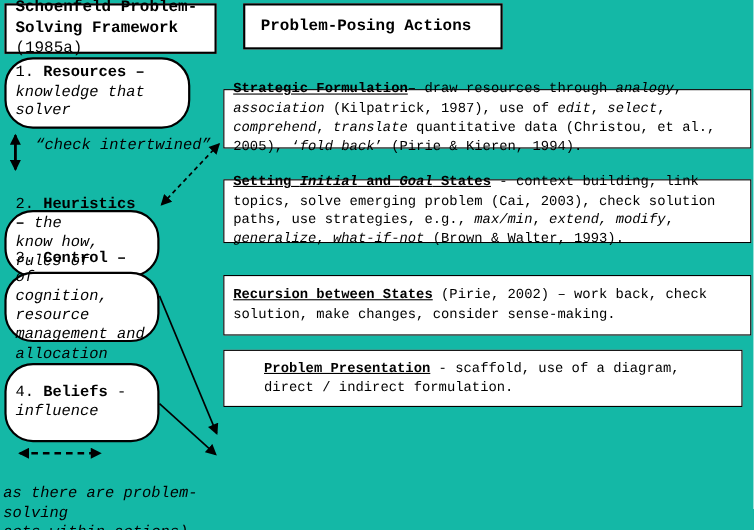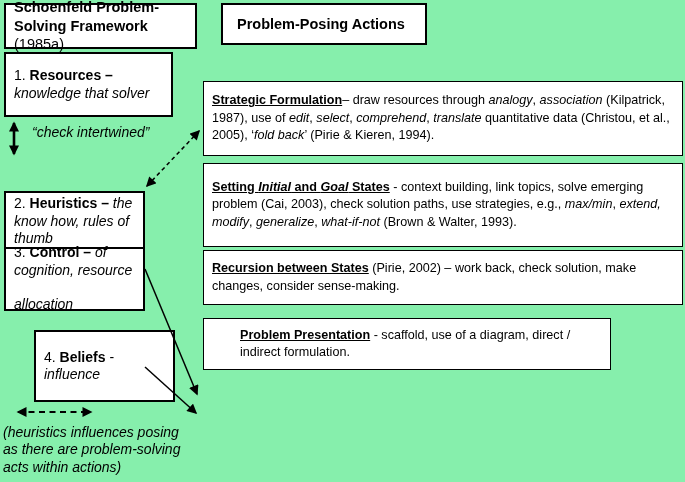--- a/index.html
+++ b/index.html
@@ -1,36 +1,36 @@
 <!DOCTYPE html>
 <html><head>
 <meta charset="utf-8">
 <style>
   html,body{margin:0;padding:0;background:#ffffff;}
   .canvas{
-    position:relative;width:685px;height:482px;background:#86efac;
-    font-family:Liberation Sans, sans-serif;color:#000000;overflow:hidden;
+    position:relative;width:685px;height:482px;background:#14b8a6;
+    font-family:Liberation Mono, monospace;color:#000000;overflow:hidden;
   }
   .box{
     position:absolute;background:#ffffff;border:2px solid #000000;box-sizing:border-box;
     display:flex;flex-direction:column;justify-content:center;
   }
   .thin{border-width:1.5px;}
-  .fw-box{font-size:14px;line-height:1.24;padding:3px 8px;}
+  .fw-box{font-size:14px;line-height:1.24;padding:3px 8px;border-radius:26px;}
   .pp-box{font-size:12.6px;line-height:1.38;padding:3px 8px;}
   .hdr-left{left:4px;top:3px;width:193px;height:46px;font-size:14.5px;line-height:1.3;padding:2px 8px;}
-  .hdr-right{left:221px;top:3px;width:206px;height:42px;font-size:14.5px;padding-left:14px;}
+  .hdr-right{left:221px;top:3px;width:236px;height:42px;font-size:14.5px;padding-left:14px;}
   .box-resources{left:4px;top:52px;width:169px;height:65px;}
   .box-heuristics{left:4px;top:159px;width:141px;height:61px;margin-top:32px;}
   .box-control{left:4px;top:231px;width:141px;height:64px;margin-top:16px;}
-  .box-beliefs{left:4px;top:330px;width:141px;height:72px;margin-left:30px;}
-  .pp1{left:203px;top:81px;width:480px;height:75px;}
-  .pp2{left:203px;top:163px;width:480px;height:84px;}
+  .box-beliefs{left:4px;top:330px;width:141px;height:72px;}
+  .pp1{left:203px;top:81px;width:480px;height:54px;}
+  .pp2{left:203px;top:163px;width:480px;height:58px;}
   .pp3{left:203px;top:250px;width:480px;height:55px;}
-  .pp4{left:203px;top:318px;width:408px;height:52px;padding-left:36px;}
+  .pp4{left:203px;top:318px;width:472px;height:52px;padding-left:36px;}
   .pp5{left:203px;top:382px;width:480px;height:62px;}
   .float-label{position:absolute;font-size:14px;}
   .lbl-intertwined{left:32px;top:124px;}
   .caption{left:3px;top:424px;line-height:1.24;width:190px;}
   .b{font-weight:bold;}
   .i{font-style:italic;}
   .u{text-decoration:underline;}
   .arrows{position:absolute;left:0;top:0;width:685px;height:482px;pointer-events:none;}
 </style>
 </head>
@@ -45,28 +45,28 @@
     <span><span class="b">Problem-Posing Actions</span></span>
   </div>
 
   <div class="box fw-box box-resources">
     <span><span>1. </span><span class="b">Resources –</span><br><span class="i">knowledge that solver</span><br></span>
   </div>
   <div class="box fw-box box-heuristics">
     <span><span>2. </span><span class="b">Heuristics – </span><span class="i">the</span><br><span class="i">know how, rules of</span><br><span class="i">thumb</span></span>
   </div>
   <div class="box fw-box box-control">
-    <span><span>3. </span><span class="b">Control – </span><span class="i">of</span><br><span class="i">cognition, resource</span><br><br><span class="i">allocation</span></span>
+    <span><span>3. </span><span class="b">Control – </span><span class="i">of</span><br><span class="i">cognition, resource</span><br><span class="i">management and</span><br><span class="i">allocation</span></span>
   </div>
   <div class="box fw-box box-beliefs">
     <span><span>4. </span><span class="b">Beliefs</span><span> -</span><br><span class="i">influence</span><br></span>
   </div>
 
   <div class="float-label lbl-intertwined"><span class="i">“check intertwined”</span></div>
-  <div class="float-label caption"><span class="i">(heuristics influences posing</span><br><span class="i">as there are problem-solving</span><br><span class="i">acts within actions)</span></div>
+  <div class="float-label caption"><br><span class="i">as there are problem-solving</span><br><span class="i">acts within actions)</span></div>
 
   <div class="box thin pp-box pp1">
     <span><span class="b u">Strategic Formulation</span><span>– draw resources through </span><span class="i">analogy</span><span>, </span><span class="i">association</span><span> (Kilpatrick, 1987), use of </span><span class="i">edit</span><span>, </span><span class="i">select</span><span>, </span><span class="i">comprehend</span><span>, </span><span class="i">translate</span><span> quantitative data (Christou, et al., 2005), ‘</span><span class="i">fold back</span><span>’ (Pirie &amp; Kieren, 1994).</span></span>
   </div>
   <div class="box thin pp-box pp2">
     <span><span class="b u">Setting </span><span class="b i u">Initial</span><span class="b u"> and </span><span class="b i u">Goal</span><span class="b u"> States</span><span> - context building, link topics, solve emerging problem (Cai, 2003), check solution paths, use strategies, e.g., </span><span class="i">max/min</span><span>, </span><span class="i">extend, modify</span><span>, </span><span class="i">generalize</span><span>, </span><span class="i">what-if-not</span><span> (Brown &amp; Walter, 1993).</span></span>
   </div>
   <div class="box thin pp-box pp3">
     <span><span class="b u">Recursion between States</span><span> (Pirie, 2002) – work back, check solution, make changes, consider sense-making.</span></span>
   </div>

